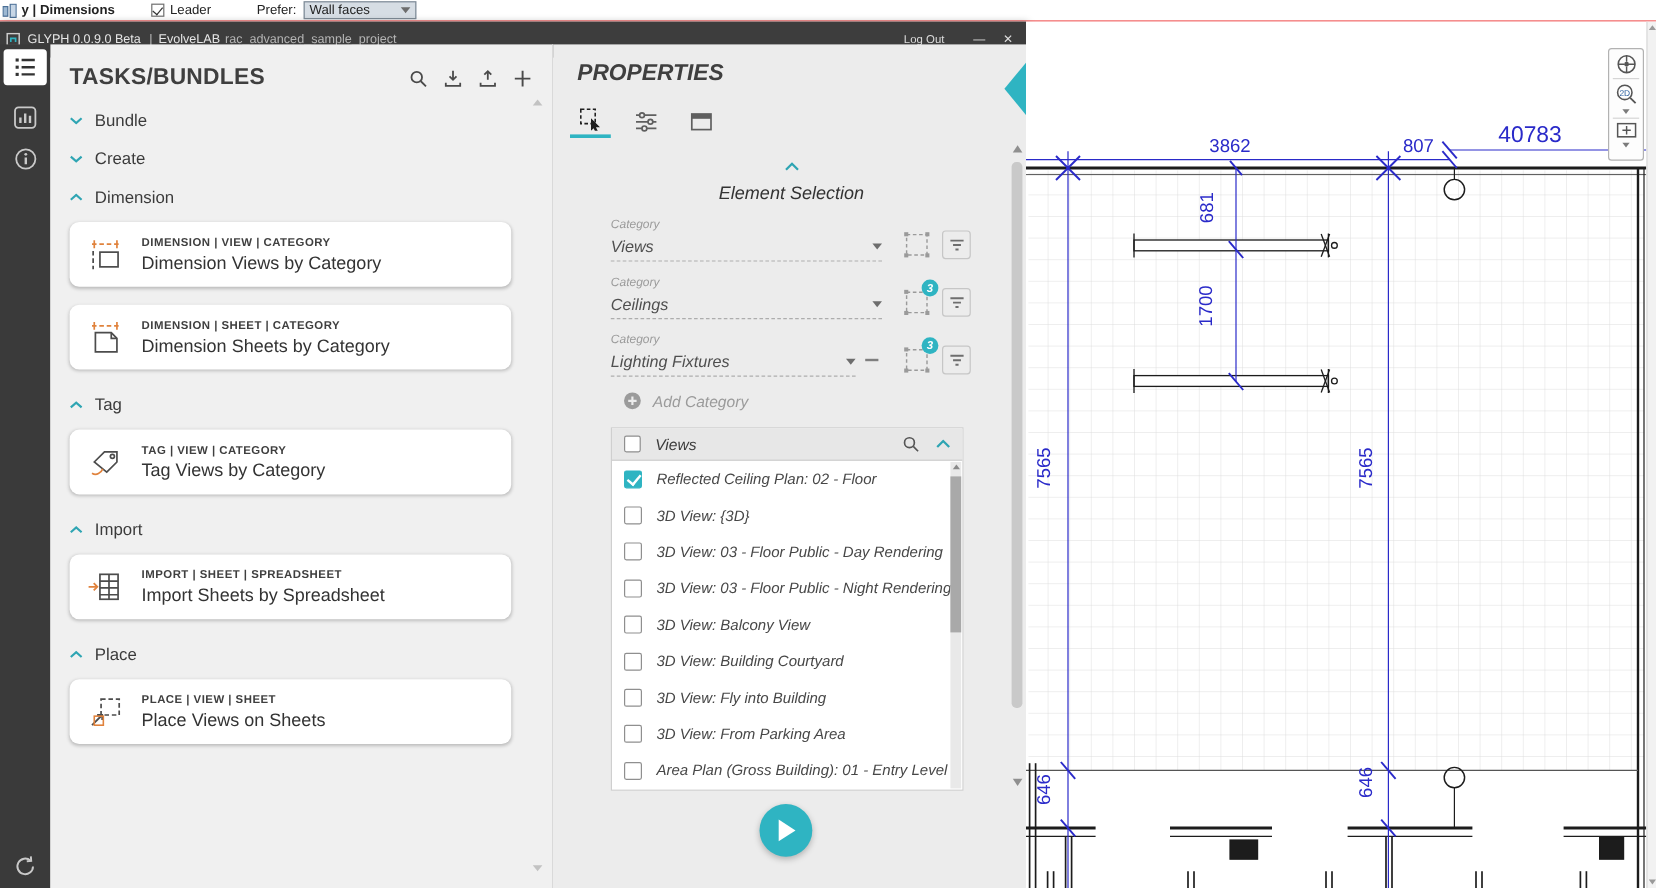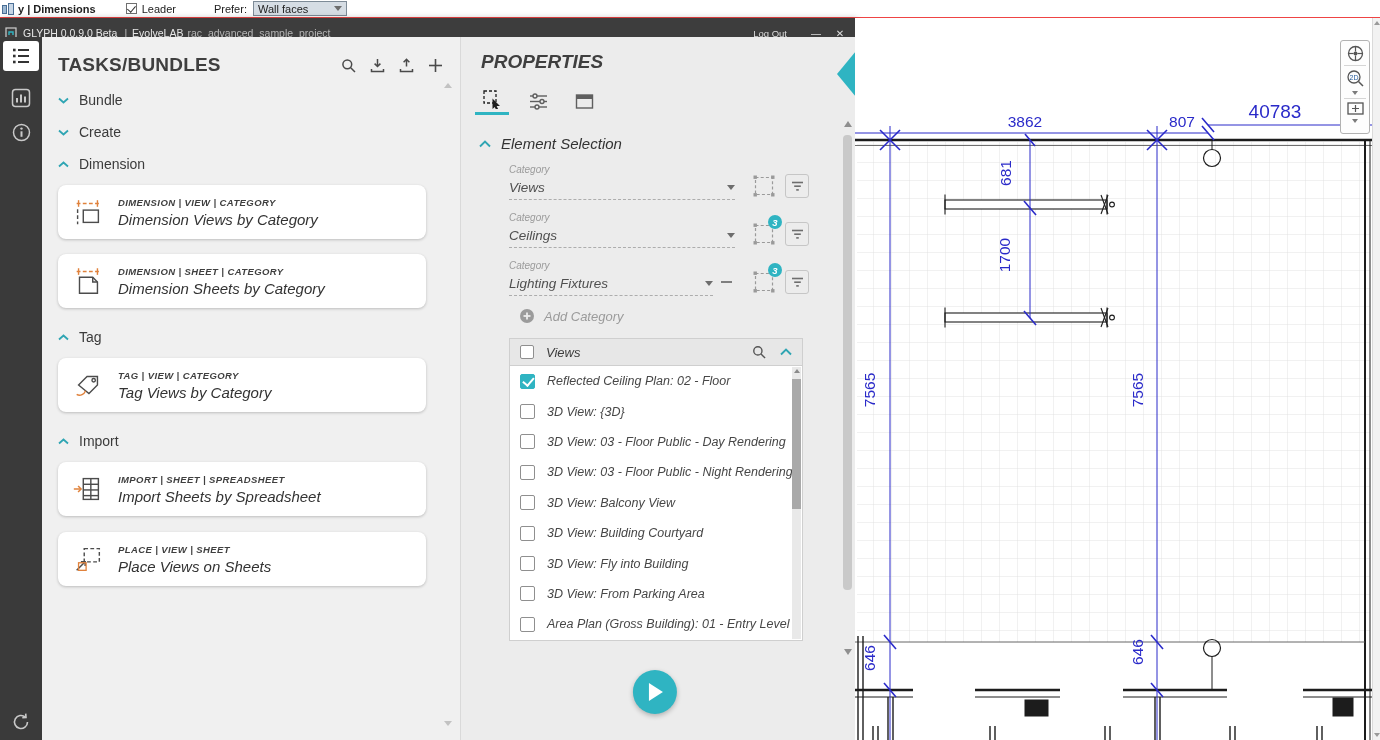--- a/index.html
+++ b/index.html
@@ -49,37 +49,37 @@
   .tasks-title{font-size:19px;font-weight:bold;color:#3f3f3f;letter-spacing:.2px;}
   .tasks-tools{margin-left:auto;display:flex;gap:11px;align-items:center;color:#4a4a4a;}
   .tool-ic{width:18px;height:18px;display:flex;align-items:center;justify-content:center;cursor:pointer;}
   .hint-up{position:absolute;right:8px;top:46px;width:0;height:0;border-left:4px solid transparent;border-right:4px solid transparent;border-bottom:5px solid #c2c2c2;}
   .hint-down{position:absolute;right:8px;bottom:14px;width:0;height:0;border-left:4px solid transparent;border-right:4px solid transparent;border-top:5px solid #c2c2c2;}
   .tasks-body{position:absolute;left:16px;top:50px;right:25px;}
   .sec{height:26px;display:flex;align-items:center;gap:10px;cursor:pointer;}
   .sec-label{font-size:14px;color:#3b3b3b;}
   .mb6{margin-bottom:6px;} .mb8{margin-bottom:8px;} .mb15{margin-bottom:15px;} .mb16{margin-bottom:16px;}
   .card{position:relative;width:368px;height:54px;background:#fff;border-radius:8px;
-        box-shadow:0 1px 3px rgba(0,0,0,.22);display:flex;align-items:center;cursor:pointer;font-style:italic;}
+        box-shadow:0 1px 3px rgba(0,0,0,.22);display:flex;align-items:center;cursor:pointer;}
   .card::after{content:"";position:absolute;right:-6px;top:2px;bottom:2px;width:9px;background:#595a5c;
         border-radius:0 6px 6px 0;z-index:-1;}
   .card-ic{margin-left:13px;width:34px;height:34px;flex:0 0 34px;}
   .card-tx{margin-left:13px;display:flex;flex-direction:column;}
   .card-tag{font-size:9.5px;font-weight:bold;color:#3f3f3f;letter-spacing:.4px;margin-bottom:3px;}
   .card-title{font-size:15px;color:#333;}
 
   
   .props{position:absolute;left:461px;top:19px;width:394px;height:703px;background:#ececec;font-style:italic;}
   .props-title{position:absolute;left:20px;top:14px;font-size:19px;font-weight:bold;color:#3f3f3f;}
   .props-flag{position:absolute;right:-1px;top:14px;cursor:pointer;}
   .ptabs{position:absolute;left:14px;top:50px;display:flex;gap:12px;}
   .ptab{width:34px;height:28px;display:flex;align-items:center;justify-content:center;color:#5f5f5f;cursor:pointer;}
   .ptab.active{color:#1f1f1f;border-bottom:3px solid #2fb4c2;}
   .props-body{position:absolute;left:0;top:84px;right:15px;bottom:0;}
-  .es-head{margin:14px 0 12px 18px;display:flex;align-items:center;gap:10px;cursor:pointer;}
+  .es-head{margin:14px 0 12px 18px;display:flex;align-items:center;gap:10px;cursor:pointer;flex-direction:column;}
   .es-label{font-size:15px;color:#333;}
   .cat-row{position:relative;width:300px;margin:0 0 12px 48px;}
   .cat-label{font-size:10px;color:#9b9b9b;height:12px;}
   .cat-underline{width:226px;border-bottom:1px dashed #adadad;display:flex;align-items:center;height:24px;}
   .cat-underline.short{width:204px;}
   .cat-value{flex:1;font-size:13.5px;color:#4f4f4f;white-space:nowrap;}
   .cat-controls{position:absolute;right:0;top:10px;display:flex;gap:9px;}
   .btn-pick{position:relative;width:24px;height:24px;background:transparent;display:flex;align-items:center;justify-content:center;cursor:pointer;}
   .btn-filter{width:24px;height:24px;border:1px solid #c6c6c6;border-radius:3px;display:flex;align-items:center;justify-content:center;color:#6e6e6e;cursor:pointer;}
   .badge{position:absolute;top:-7px;right:-6px;width:14px;height:14px;border-radius:50%;background:#2fb4c2;
@@ -334,20 +334,26 @@
                 <line x1="3" y1="18" x2="10" y2="18"></line>
                 <path d="M7.5 14.8L10.7 18l-3.2 3.2"></path>
               </g>
           </svg>
           <span class="card-tx">
             <span class="card-tag">IMPORT | SHEET | SPREADSHEET</span>
             <span class="card-title">Import Sheets by Spreadsheet</span>
           </span>
         </div>
 
+        <div class="sec mb8">
+          <svg width="11" height="7" viewBox="0 0 11 7">
+              <polyline points="1,5.5 5.5,1.5 10,5.5" fill="none" stroke="#2fa5b3" stroke-width="1.8"></polyline>
+            </svg>
+          <span class="sec-label">Place</span>
+        </div>
 
         <div class="card">
           <svg class="card-ic" viewBox="0 0 36 36">
             <rect x="14" y="7" width="16" height="14" fill="none" stroke="#4c4c4c" stroke-width="1.5" stroke-dasharray="4 2.5"></rect>
             <g stroke="#4c4c4c" stroke-width="1.6" fill="none">
                 <path d="M6 30l9-9"></path>
                 <path d="M10.5 21H15v4.5"></path>
               </g>
             <rect x="8" y="22" width="8" height="8" fill="none" stroke="#e0823c" stroke-width="1.4"></rect>
           </svg>

